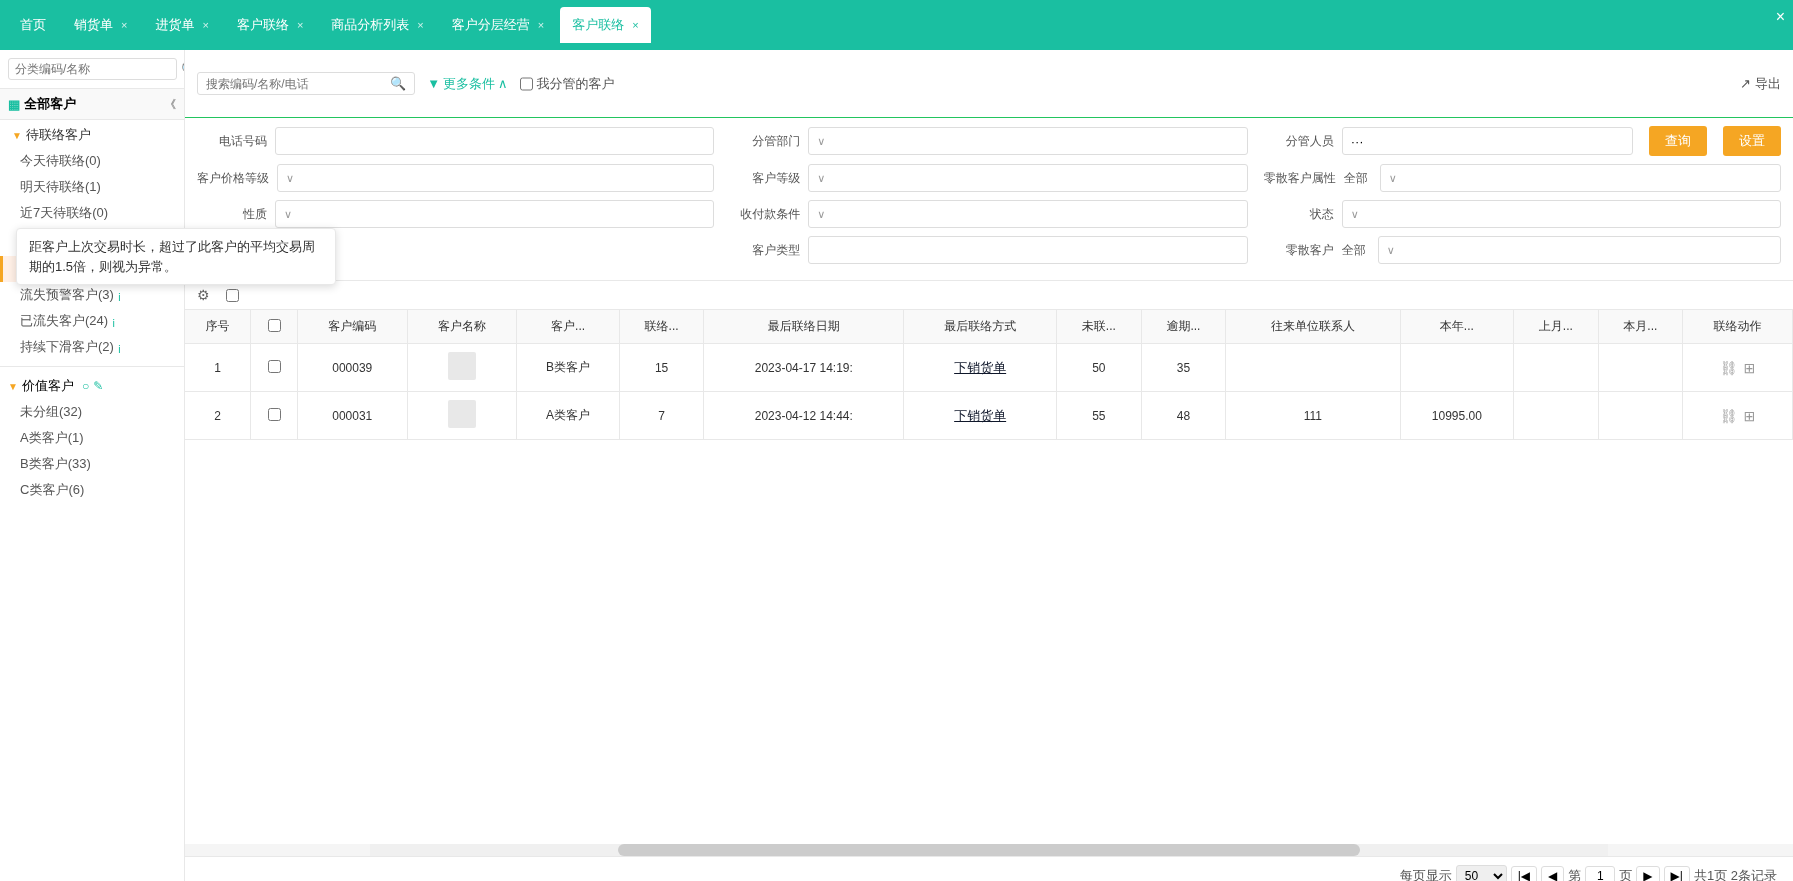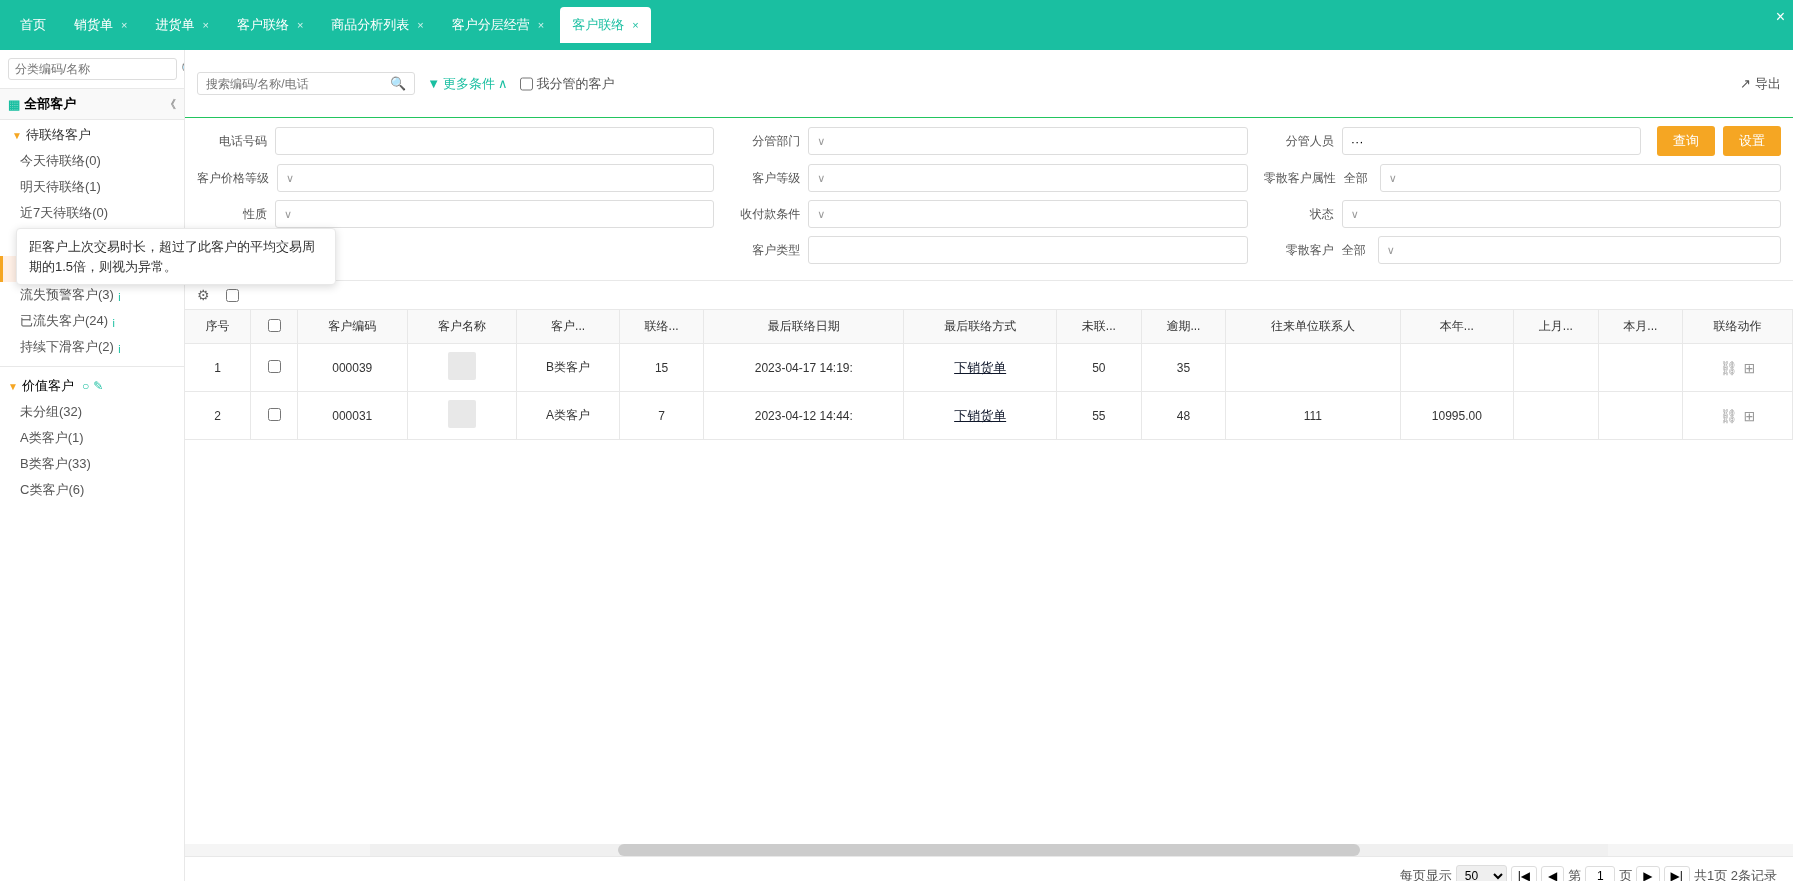--- a/index.html
+++ b/index.html
@@ -90,21 +90,21 @@
     .filter-row {
       display: flex; align-items: center; gap: 8px;
     }
     .filter-label { color: #555; font-size: 12px; white-space: nowrap; min-width: 70px; text-align: right; }
     .filter-input {
       flex: 1; border: 1px solid #ddd; border-radius: 3px; padding: 4px 8px; font-size: 12px; outline: none;
       display: flex; align-items: center; justify-content: space-between; cursor: pointer; background: #fff;
       min-height: 28px;
     }
     .filter-input .arrow { color: #999; font-size: 11px; }
-    .filter-actions { display: flex; gap: 8px; align-items: center; justify-content: center; }
+    .filter-actions { display: flex; gap: 16px; align-items: center; justify-content: center; }
     .btn-query {
       background: #f5a623; color: #fff; border: none; border-radius: 3px;
       padding: 6px 16px; cursor: pointer; font-size: 13px;
     }
     .btn-settings {
       background: #f5a623; color: #fff; border: none; border-radius: 3px;
       padding: 6px 16px; cursor: pointer; font-size: 13px;
     }
     .filter-dots { color: #999; cursor: pointer; font-size: 16px; }
     .filter-all-text { font-size: 12px; color: #555; }

